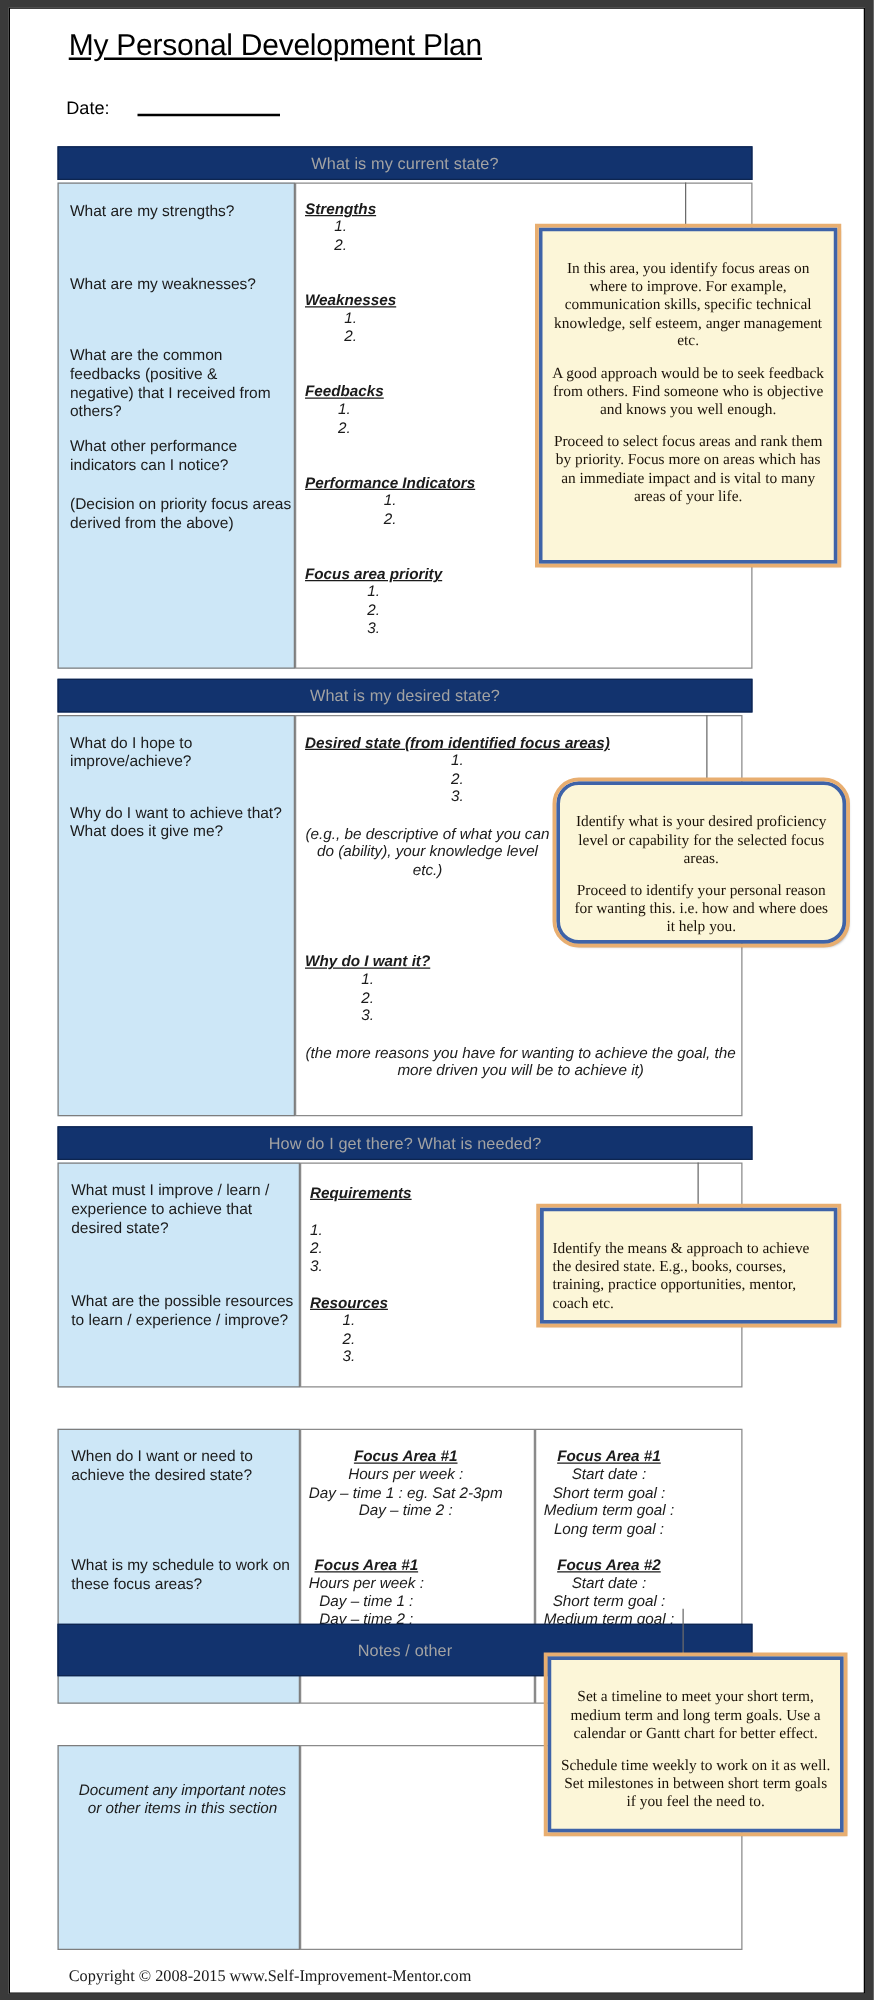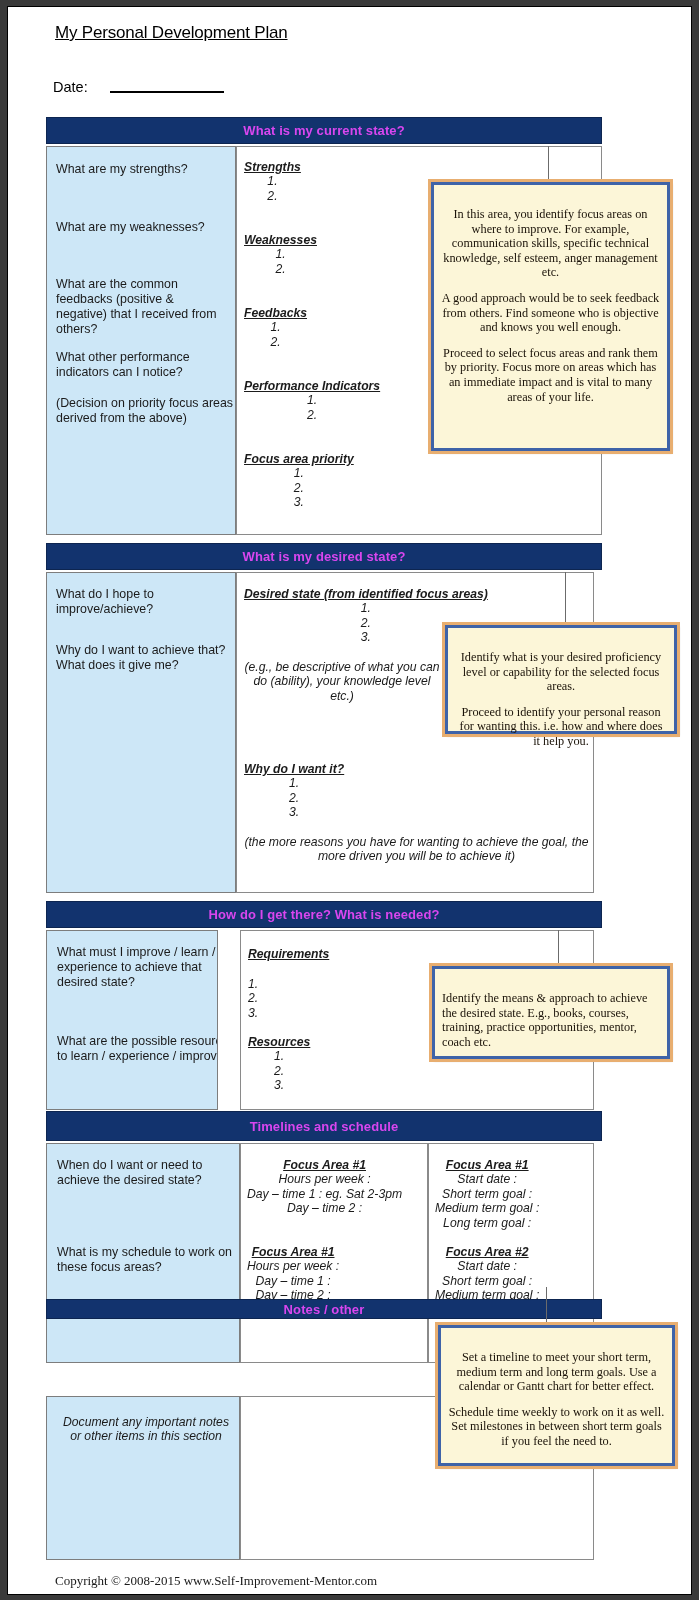--- a/index.html
+++ b/index.html
@@ -14,42 +14,42 @@
     position: absolute;
     left: 7px; top: 6px;
     width: 685px; height: 1589px;
     background: #ffffff;
     border: 1px solid #000;
     overflow: hidden;
   }
   
   #doc-title {
     position: absolute; left: 47px; top: 16px;
-    font-size: 17px; font-weight: 400; color: #000;
+    font-size: 24px; font-weight: 400; color: #000;
     text-decoration: underline;
     letter-spacing: -0.2px;
     white-space: nowrap;
     text-align: right;
   }
   #date-row {
     position: absolute; left: 45px; top: 72px;
     font-size: 14.5px; color: #000;
     display: flex; align-items: flex-end; gap: 22px;
   }
   #date-rule {
     display:inline-block; width: 114px; height: 0;
     border-bottom: 2px solid #000; margin-bottom: 2px;
   }
   
   .sec-header {
     position: absolute;
     background: #12336E;
     border: 1px solid #0d2550;
-    color: #d946ef;
-    font-size: 13px; font-weight: bold;
+    color: #a3a3a3;
+    font-size: 13px; font-weight: normal;
     display: flex; align-items: center; justify-content: center;
     letter-spacing: .1px;
   }
   .cell {
     position: absolute;
     border: 1px solid #8a8a8a;
     background: #ffffff;
     overflow: hidden;
   }
   .cell.qcol {
@@ -179,30 +179,30 @@
     <div class="btext" style="left:7px;top:189px;">
       <span class="blabel">Why do I want it?</span>
       <div class="num">1.</div>
       <div class="num">2.</div>
       <div class="num">3.</div>
     </div>
     <div class="btext hint" style="left:7px;top:262px;width:345px;">(the more reasons you have for wanting to achieve the goal, the more driven you will be to achieve it)</div>
   </div>
 
   <div class="leader" style="left:557px;top:565px;height:53px;"></div>
-  <div class="callout" style="left:437px;top:618px;width:232px;height:109px;">
+  <div class="callout" style="left:437px;top:618px;width:232px;height:130px;border-radius:18px;">
     <p>Identify what is your desired proficiency level or capability for the selected focus areas.</p>
     <p>Proceed to identify your personal reason for wanting this. i.e. how and where does it help you.</p>
   </div>
 
   <div class="sec-header" style="left:38px;top:894px;width:556px;height:27px;">
     <span>How do I get there? What is needed?</span>
   </div>
 
-  <div class="cell qcol" style="left:38px;top:923px;width:172px;height:180px;">
+  <div class="cell qcol" style="left:38px;top:923px;width:194px;height:180px;">
     <div class="qtext" style="left:10px;top:14px;width:176px;">What must I improve / learn / experience to achieve that desired state?</div>
     <div class="qtext" style="left:10px;top:103px;width:182px;">What are the possible resources to learn / experience / improve?</div>
   </div>
 
   <div class="cell" style="left:232px;top:923px;width:354px;height:180px;">
     <div class="btext" style="left:7px;top:16px;">
       <span class="blabel">Requirements</span>
     </div>
     <div class="btext" style="left:7px;top:46px;">
       <div class="num">1.</div>
@@ -215,23 +215,20 @@
       <div class="num">2.</div>
       <div class="num">3.</div>
     </div>
   </div>
 
   <div class="leader" style="left:550px;top:923px;height:36px;"></div>
   <div class="callout" style="left:424px;top:959px;width:238px;height:93px;text-align:left;">
     <p>Identify the means &amp; approach to achieve the desired state. E.g., books, courses, training, practice opportunities, mentor, coach etc.</p>
   </div>
 
-  <div class="sec-header" style="left:38px;top:1104px;width:556px;height:30px;">
-    <span>Timelines and schedule</span>
-  </div>
 
   <div class="cell qcol" style="left:38px;top:1136px;width:194px;height:220px;">
     <div class="qtext" style="left:10px;top:101px;width:182px;">What is my schedule to work on these focus areas?</div>
     <div class="qtext" style="left:10px;top:14px;width:180px;">When do I want or need to achieve the desired state?</div>
   </div>
 
   <div class="cell" style="left:232px;top:1136px;width:188px;height:220px;">
     <div class="btext" style="left:6px;top:14px;">
       <span class="blabel">Focus Area #1</span>
       <div>Hours per week :</div>
@@ -256,26 +253,26 @@
     </div>
     <div class="btext" style="left:6px;top:101px;">
       <span class="blabel">Focus Area #2</span>
       <div>Start date :</div>
       <div>Short term goal :</div>
       <div>Medium term goal :</div>
       <div>Long term goal :</div>
     </div>
   </div>
 
-  <div class="sec-header" style="left:38px;top:1292px;width:556px;height:20px;">
+  <div class="sec-header" style="left:38px;top:1292px;width:556px;height:42px;">
     <span>Notes / other</span>
   </div>
 
   <div class="cell qcol" style="left:38px;top:1389px;width:194px;height:164px;">
-    <div class="btext" style="left:10px;top:18px;width:178px;">Document any important notes or other items in this section</div>
+    <div class="btext" style="left:10px;top:28px;width:178px;">Document any important notes or other items in this section</div>
   </div>
 
   <div class="cell" style="left:232px;top:1389px;width:354px;height:164px;"></div>
 
   <div class="leader" style="left:538px;top:1280px;height:38px;"></div>
   <div class="callout" style="left:430px;top:1318px;width:237px;height:141px;">
     <p>Set a timeline to meet your short term, medium term and long term goals. Use a calendar or Gantt chart for better effect.</p>
     <p style="white-space:pre-line;">Schedule time weekly to work on it as well.
 Set milestones in between short term goals if you feel the need to.</p>
   </div>

